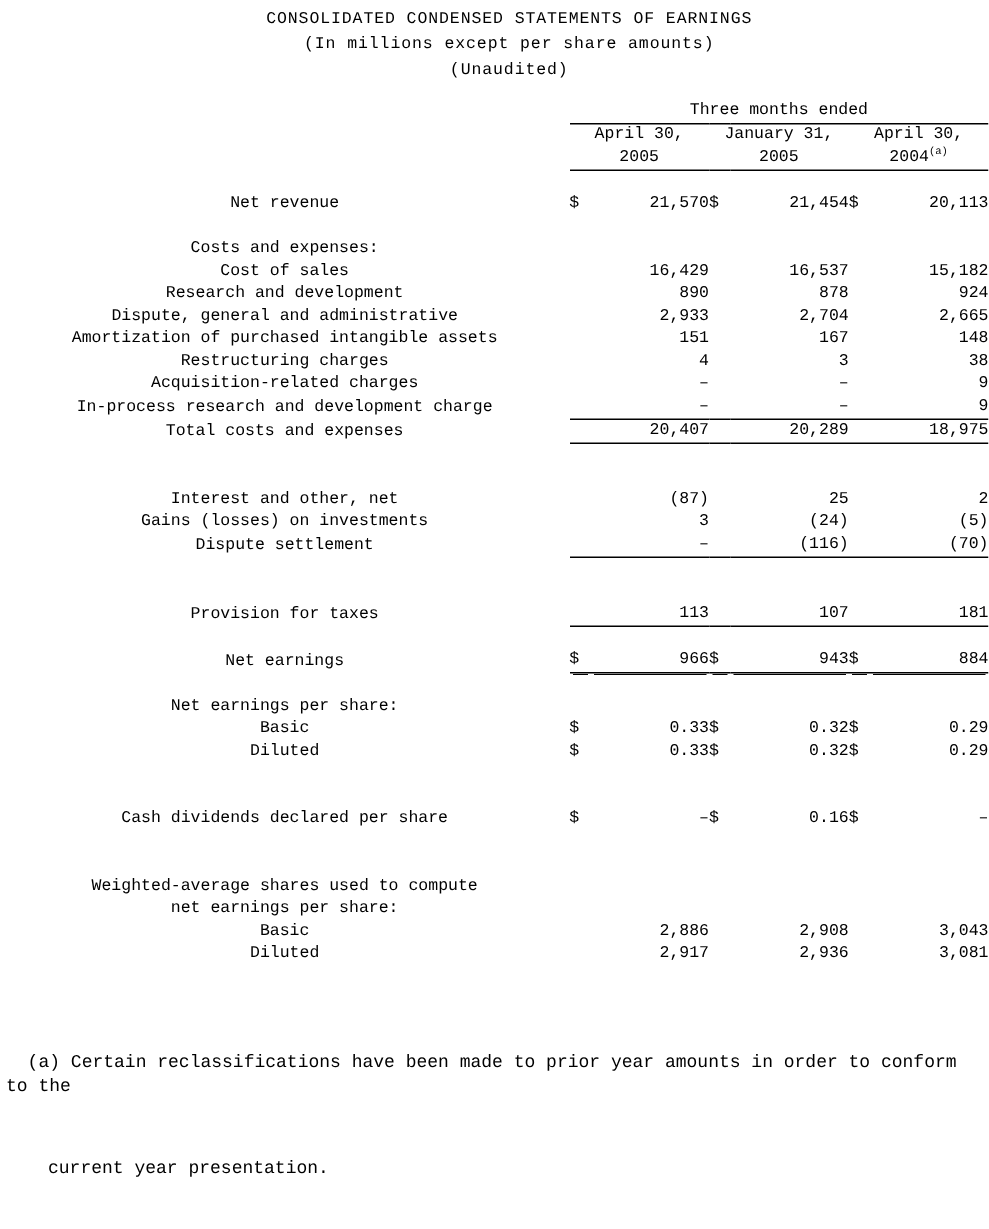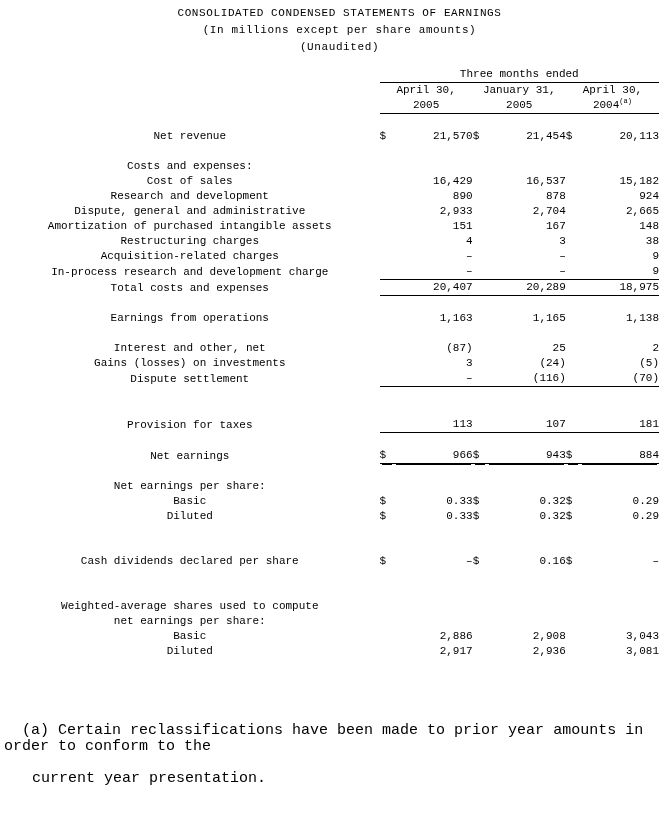--- a/index.html
+++ b/index.html
@@ -87,25 +87,25 @@
     vertical-align: super;
     line-height: 0;
   }
 
   
   .footnote {
     position: absolute;
     left: 4px;
     bottom: 16px;
     width: 640px;
-    font-size: 15px;
+    font-size: 12px;
     line-height: 16px;
     white-space: pre-wrap;
   }
-  .footnote .fn-l2 { padding-left: 28px; display: block; }
+  .footnote .fn-l2 { padding-left: 28px; display: block; margin-top: 23px; }
 </style>
 </head>
 <body>
 
 <div class="titles">
   <div class="doc-title">CONSOLIDATED CONDENSED STATEMENTS OF EARNINGS</div>
   <div class="doc-sub">(In millions except per share amounts)</div>
   <div class="doc-sub">(Unaudited)</div>
 </div>
 
@@ -240,29 +240,20 @@
       <td class="sym rule-single"></td>
       <td class="val rule-single">20,289</td>
       <td class="sym rule-single"></td>
       <td class="val rule-single">18,975</td>
     </tr>
 
     <tr class="gap">
         <td colspan="7"></td>
       </tr>
 
-    <tr>
-      <td class="label ind0">Earnings from operations</td>
-      <td class="sym"></td>
-      <td class="val">1,163</td>
-      <td class="sym"></td>
-      <td class="val">1,165</td>
-      <td class="sym"></td>
-      <td class="val">1,138</td>
-    </tr>
 
     <tr class="gap">
         <td colspan="7"></td>
       </tr>
 
     <tr>
       <td class="label ind0">Interest and other, net</td>
       <td class="sym"></td>
       <td class="val">(87)</td>
       <td class="sym"></td>

